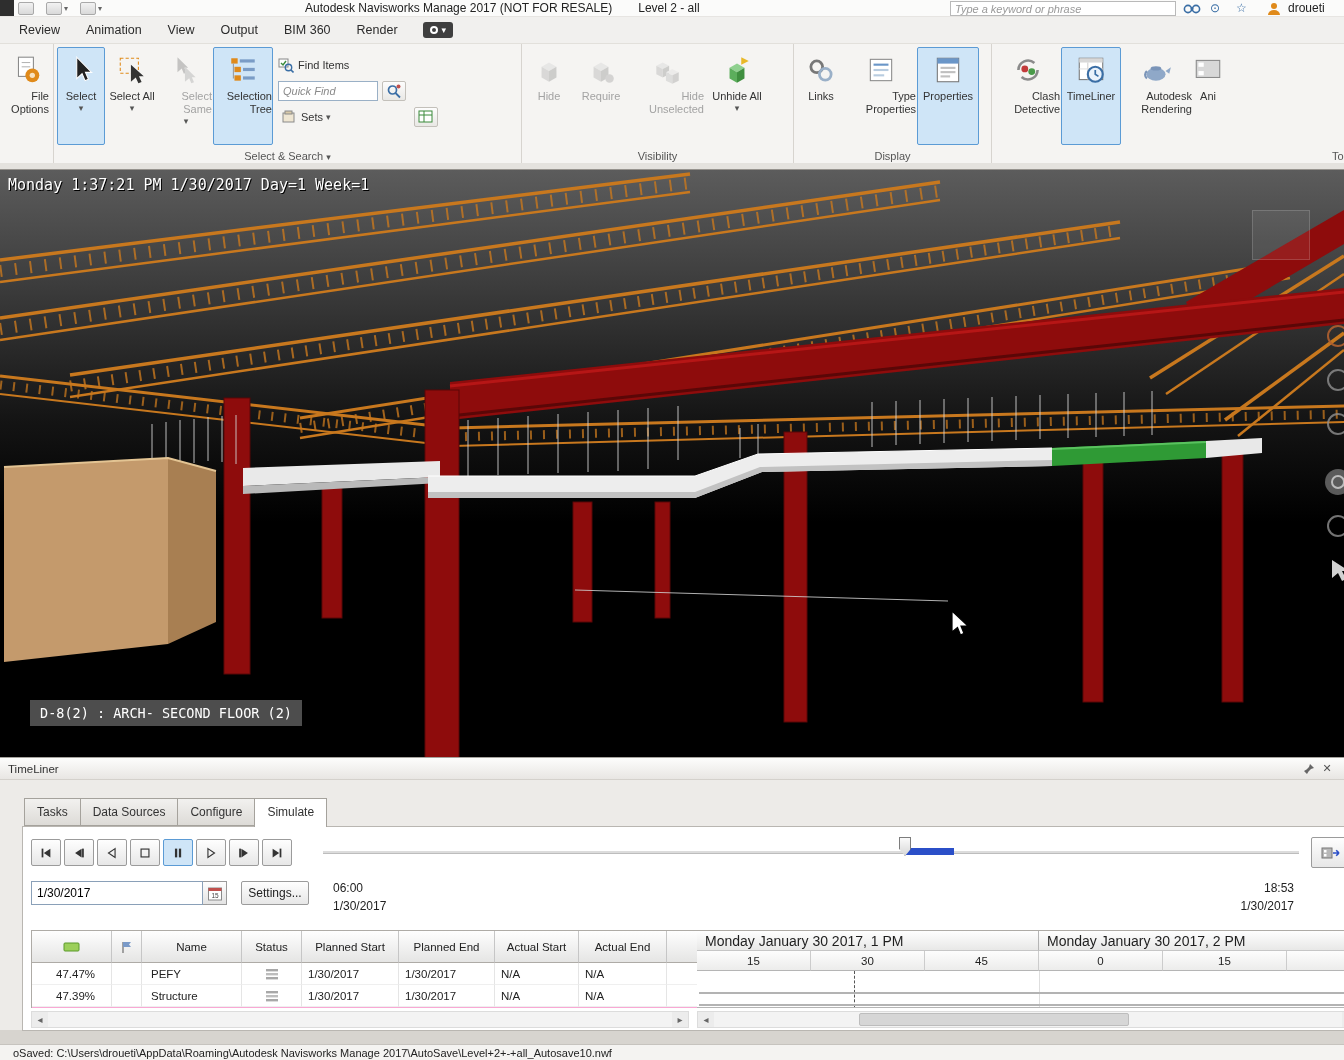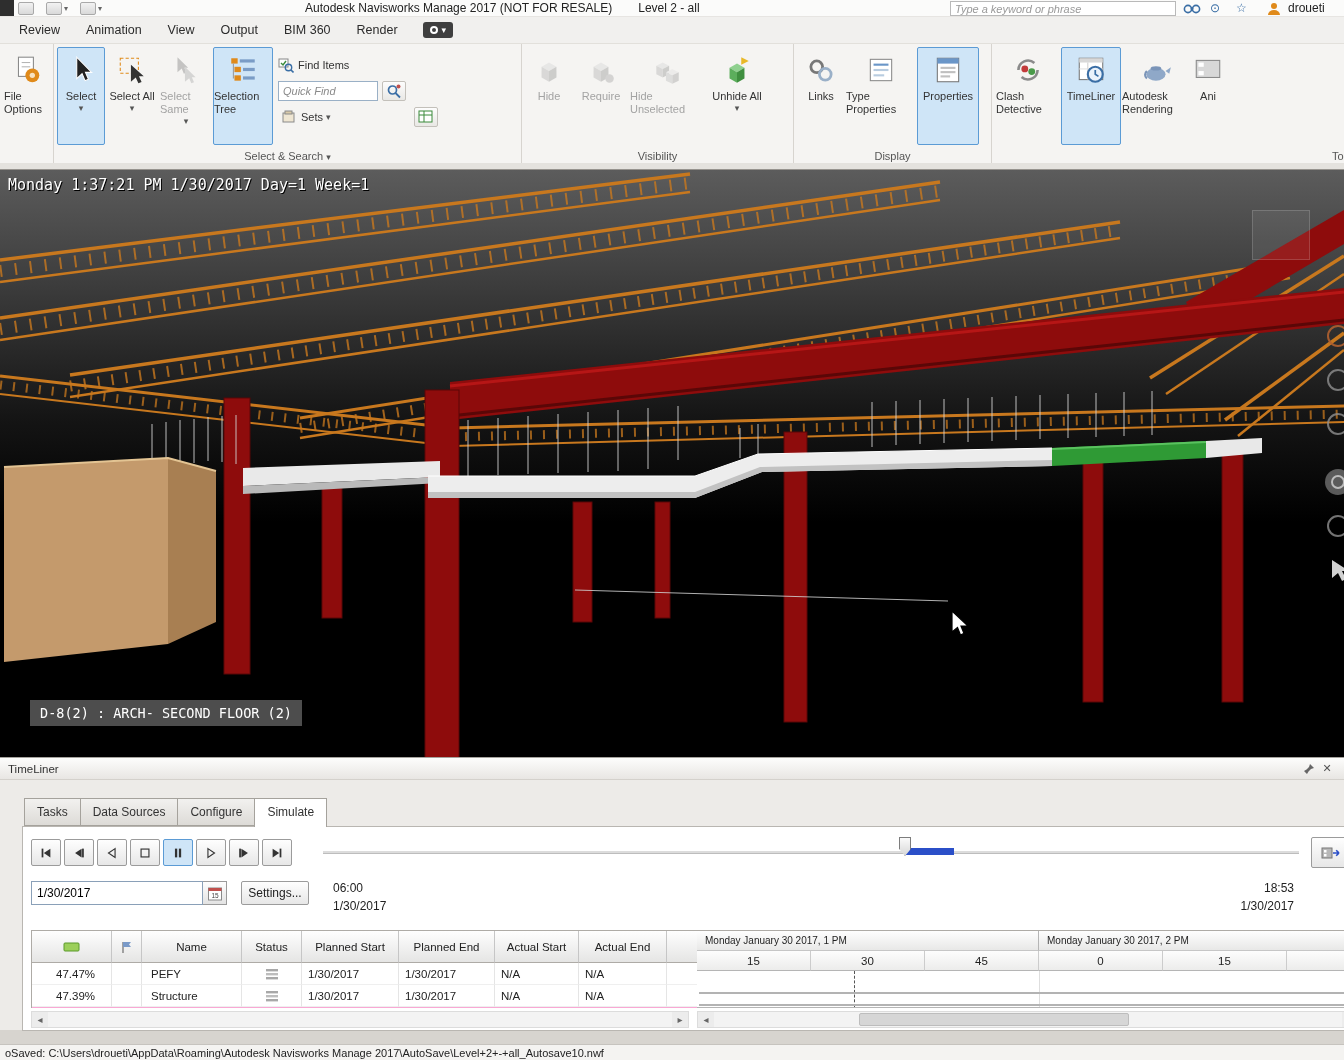--- a/index.html
+++ b/index.html
@@ -26,21 +26,21 @@
   .mtab{padding:5px 13px;font-size:12.5px;color:#2b2b2b;white-space:nowrap}
   .cloudbtn{margin-left:12px;height:16px;background:#3f3f3f;color:#fff;border-radius:3px;display:flex;align-items:center;gap:4px;padding:0 7px;font-size:9px}
   .cloudbtn .dot{width:8px;height:8px;border:2px solid #fff;border-radius:50%}
 
   
   .ribbon{position:absolute;top:44px;left:0;right:0;height:119px;background:#f5f4f2;display:flex}
   .ribbon-edge{position:absolute;top:163px;left:0;right:0;height:7px;background:#e4e2de;border-bottom:1px solid #96938e}
   .rgroup{position:relative;height:119px;border-right:1px solid #d7d4cf;padding:3px 3px 16px 3px;display:flex;align-items:flex-start}
   .rgl{position:absolute;bottom:1px;left:0;right:0;text-align:center;font-size:11px;color:#555;white-space:nowrap}
   .rbtn{display:flex;flex-direction:column;align-items:center;justify-content:flex-start;padding-top:6px;height:98px;
-        border:1px solid transparent;border-radius:2px;font-size:11px;color:#333;text-align:left;line-height:1.2;cursor:default}
+        border:1px solid transparent;border-radius:2px;font-size:11px;color:#333;text-align:right;line-height:1.2;cursor:default}
   .rbtn .ric{width:32px;height:32px;margin-bottom:4px;flex:none}
   .rbtn.sel{background:var(--selbg,#cfe5f7);border-color:var(--selborder,#5b9bd5)}
   .rbtn.dis{color:#a3a3a3}
   .rbtn.dis .ric{opacity:.45;filter:grayscale(1)}
   .arrow{font-size:9px;color:#555}
   .sscol{display:flex;flex-direction:column;gap:5px;padding-top:7px;margin-left:5px;width:160px}
   .srow{display:flex;align-items:center;gap:4px;height:21px;font-size:11px;color:#333}
   .qfind{width:100px;height:20px;border:1px solid #9ab0c6;font-size:11px;padding:0 4px;font-family:"Liberation Sans",sans-serif}
   .qfind::placeholder{font-style:italic;color:#8a8a8a}
   .sbtn{display:flex;align-items:center;gap:3px;height:20px;padding:0 3px;border:1px solid #c3c0ba;background:linear-gradient(#fdfdfd,#e9e8e5);border-radius:2px}
@@ -92,36 +92,36 @@
       display:flex;align-items:center;justify-content:center;font-size:11.5px;color:#222;overflow:hidden;white-space:nowrap}
   .td{border-right:1px solid #e5e5e5;border-bottom:1px solid #efefef;font-size:11.5px;color:#222;display:flex;align-items:center;
       padding-left:6px;background:#fff;overflow:hidden;white-space:nowrap}
   .td.c{justify-content:center;padding-left:0}
   .td.pct{padding-left:24px}
   .td.nm{padding-left:9px}
 
   .tl-gantt{position:absolute;left:674px;top:103px;width:664px;height:78px;border-top:1px solid #aeaba6;background:#fff}
   .gt-row{display:flex;height:20px}
   .gt-sec{height:20px;border-right:1px solid #b5b5b5;border-bottom:1px solid #c6c6c6;background:linear-gradient(#fefefe,#e8e8e7);
-          font-size:10px;display:flex;align-items:center;padding-left:8px;overflow:hidden;white-space:nowrap}
+          font-size:14px;display:flex;align-items:center;padding-left:8px;overflow:hidden;white-space:nowrap}
   .gt-tick{height:20px;border-right:1px solid #cccccc;border-bottom:1px solid #b5b5b5;background:linear-gradient(#fdfdfd,#ececeb);
            font-size:11.5px;display:flex;align-items:center;justify-content:center}
   .gt-body{position:relative;height:37px;background:#fff;border-bottom:1px solid #b5b5b5;overflow:hidden}
   .gt-now{position:absolute;left:157px;top:0;bottom:0;border-left:1px dashed #555}
   .gt-secline{position:absolute;left:342px;top:0;bottom:0;border-left:1px solid #dedede}
   .gt-task{position:absolute;left:2px;right:2px;height:2px;background:#b3b3b3}
 
   .hscroll{position:absolute;top:184px;height:17px;background:#f3f3f3;border:1px solid #dcdcdc;display:flex;align-items:center}
   .hs-arr{width:16px;height:15px;display:flex;align-items:center;justify-content:center;color:#666;font-size:10px;background:#ececec}
   .hs-track{flex:1;position:relative;height:15px}
   .hs-thumb{position:absolute;top:1px;height:13px;background:#d6d6d6;border:1px solid #bdbdbd;border-radius:2px}
 
   .dock{position:absolute;top:1030px;left:0;right:0;height:14px;background:#d7d4cf}
   .status{position:absolute;top:1044px;left:0;right:0;height:16px;background:#f4f3f1;border-top:1px solid #c6c3be;
-          display:flex;align-items:center;font-size:11px;color:#222;padding-left:5px;white-space:nowrap;overflow:hidden}
+          display:flex;align-items:center;font-size:11px;color:#222;padding-left:13px;white-space:nowrap;overflow:hidden}
 </style>
 </head>
 <body>
 
 <div id="screen">
 
   <div class="titlebar">
     <div class="app-corner"></div>
     <div class="qat" style="left:18px">
         <div class="box"></div>

